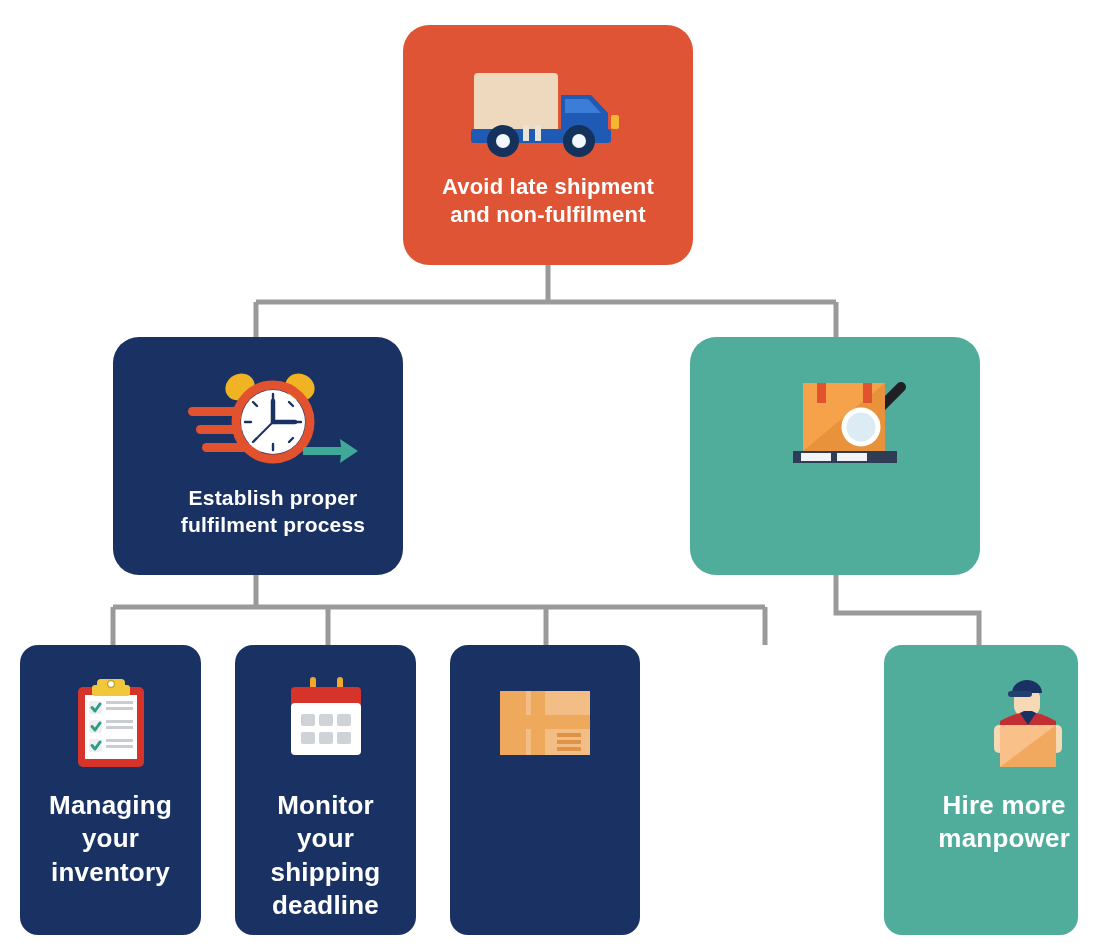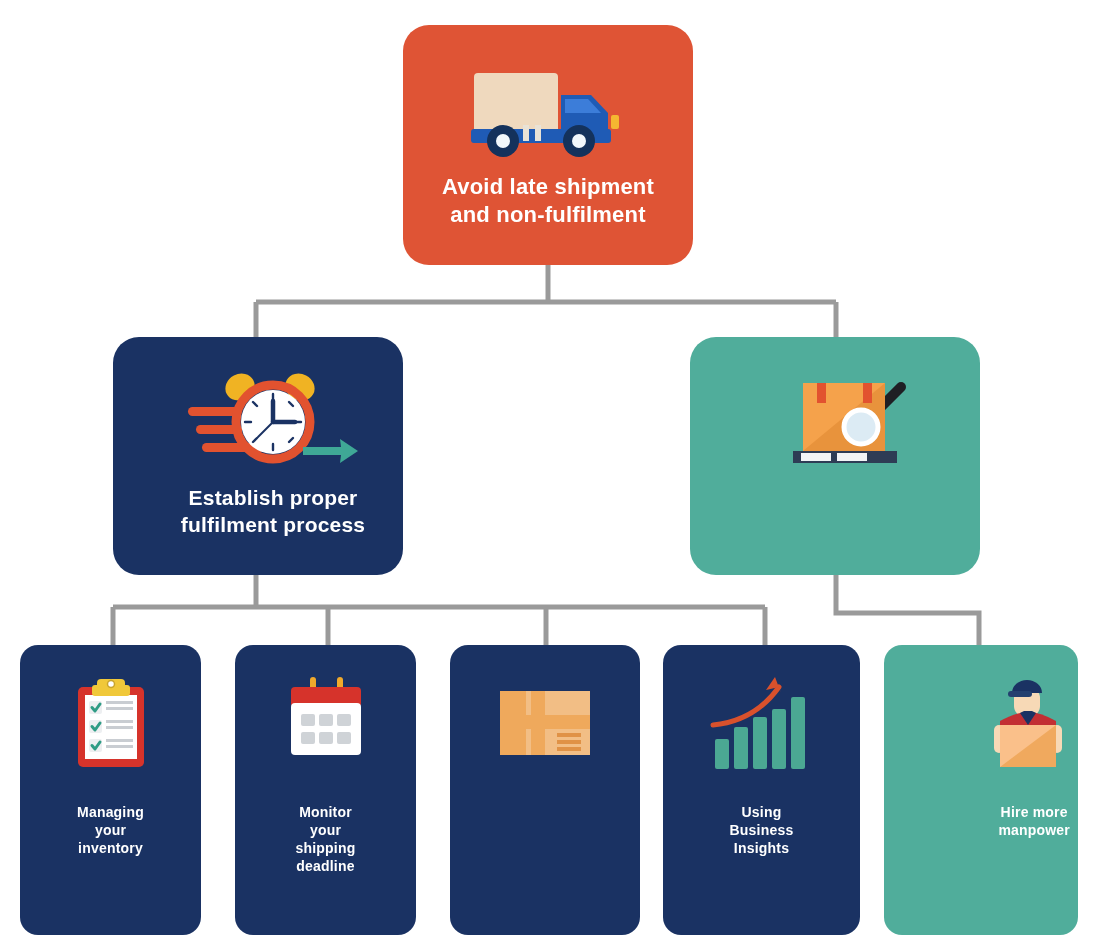--- a/index.html
+++ b/index.html
@@ -73,21 +73,21 @@
   .level3 {
     top: 645px; height: 290px;
     border-radius: 18px;
   }
   #node-l3-0 { left: 20px;  width: 181px; background: #1A3263; }
   #node-l3-1 { left: 235px; width: 181px; background: #1A3263; }
   #node-l3-2 { left: 450px; width: 190px; background: #1A3263; }
   #node-l3-3 { left: 663px; width: 197px; background: #1A3263; }
   #node-l3-4 { left: 884px; width: 194px; background: #50AD9B; align-items: flex-end; }
   .level3 .icon-wrap { margin-top: 28px; height: 100px; }
-  .level3 .label { font-size: 14px; margin-top: 31px; padding: 0 8px; }
+  .level3 .label { font-size: 26px; margin-top: 16px; padding: 0 8px; }
 </style>
 </head>
 <body>
 
 <div id="diagram">
 
   <svg id="connectors" viewBox="0 0 1098 950" width="1098" height="950">
     <g stroke="#9A9A9A" stroke-width="5" fill="none" stroke-linecap="butt">
 
       <path d="M 548 265 L 548 302"></path>
@@ -250,38 +250,20 @@
         <rect x="36" y="18" width="14" height="64" fill="#EFA95C"></rect>
         <g fill="#E09246">
           <rect x="62" y="60" width="24" height="4"></rect>
           <rect x="62" y="67" width="24" height="4"></rect>
           <rect x="62" y="74" width="24" height="4"></rect>
         </g>
       </svg>
     </div>
   </div>
 
-  <div class="node level3" id="node-l3-3">
-    <div class="icon-wrap">
-      <svg width="105" height="100" viewBox="0 0 105 100">
-        <g fill="#4BA893">
-          <rect x="6" y="66" width="14" height="30" rx="2"></rect>
-          <rect x="25" y="54" width="14" height="42" rx="2"></rect>
-          <rect x="44" y="44" width="14" height="52" rx="2"></rect>
-          <rect x="63" y="36" width="14" height="60" rx="2"></rect>
-          <rect x="82" y="24" width="14" height="72" rx="2"></rect>
-        </g>
-        <path d="M4 52 C 26 50, 50 42, 70 14" stroke="#D9512C" stroke-width="5" fill="none" stroke-linecap="round"></path>
-        <path d="M70 14 l-13 3 l9 -13 l6 16 z" fill="#D9512C"></path>
-      </svg>
-    </div>
-    <div class="label">Using
-Business
-Insights</div>
-  </div>
 
   <div class="node level3" id="node-l3-4">
     <div class="icon-wrap">
       <svg width="100" height="100" viewBox="0 0 100 100">
 
         <rect x="36" y="14" width="26" height="30" rx="11" fill="#F7D9B6"></rect>
 
         <path d="M34 20 a15 13 0 0 1 30 0 z" fill="#1A3263"></path>
         <rect x="30" y="18" width="24" height="6" rx="3" fill="#24406F"></rect>
 

